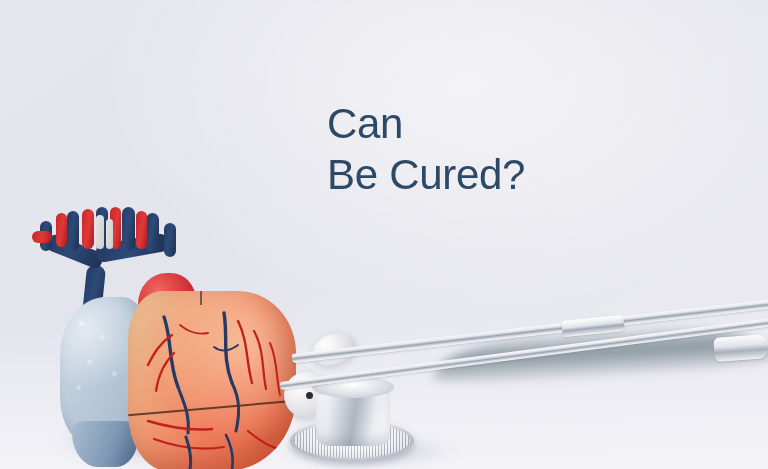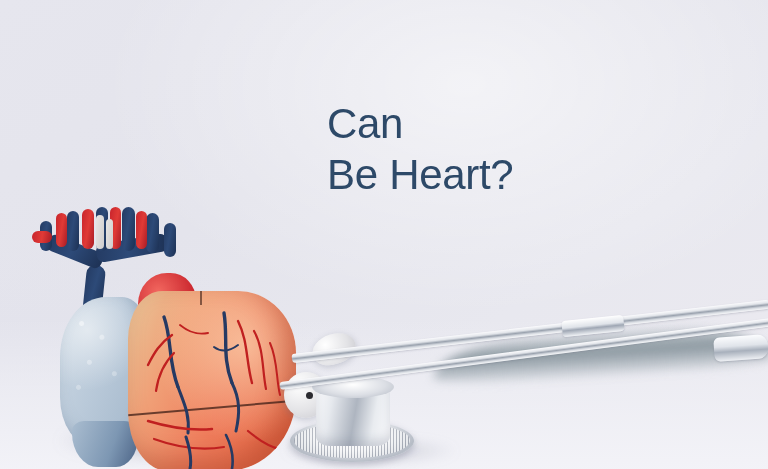--- a/index.html
+++ b/index.html
@@ -315,16 +315,16 @@
     <div class="chrome-tube" style="left:30px; top:34px; width:480px; height:9px; transform:rotate(-6.5deg); transform-origin:left center;"></div>
     <div class="chrome-tube" style="left:18px; top:62px; width:496px; height:8px; transform:rotate(-7.4deg); transform-origin:left center;"></div>
     <div class="chrome-tube" style="left:300px; top:-2px; width:62px; height:16px; border-radius:4px; transform:rotate(-6deg);
                 background:linear-gradient(180deg,#ffffff,#dfe3e9 45%,#9fa7b4 62%,#f2f4f7);"></div>
     <div class="chrome-tube" style="left:452px; top:16px; width:54px; height:24px; border-radius:6px 10px 10px 6px; transform:rotate(-4deg);
                 background:linear-gradient(180deg,#fbfcfe,#e0e4ea 40%,#a8b0bc 62%,#eef0f4);"></div>
   </div>
 
   <div id="headline">
     <span class="hl-line hl-1">Can</span>
-    <span class="hl-line hl-3">Be Heart?</span>
+    <span class="hl-line hl-3">Be Cured?</span>
   </div>
 
 </div>
 
 </body></html>

